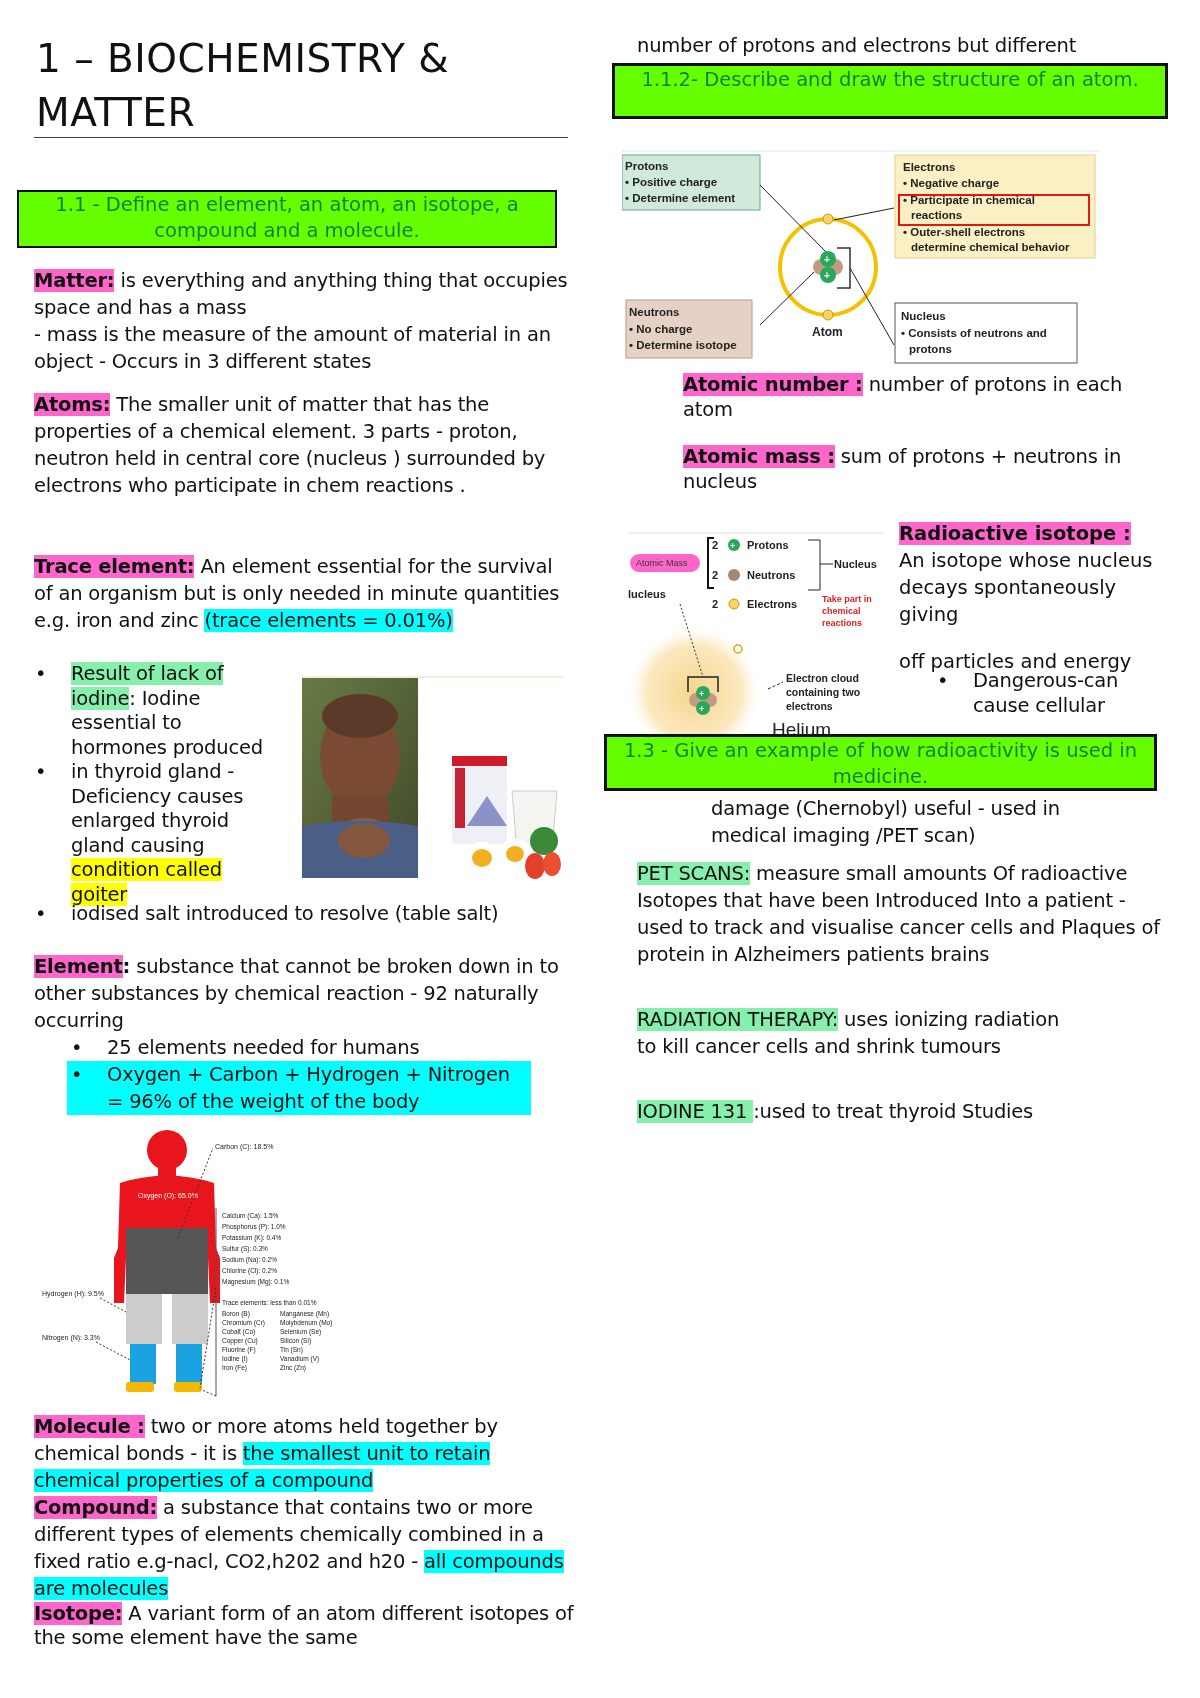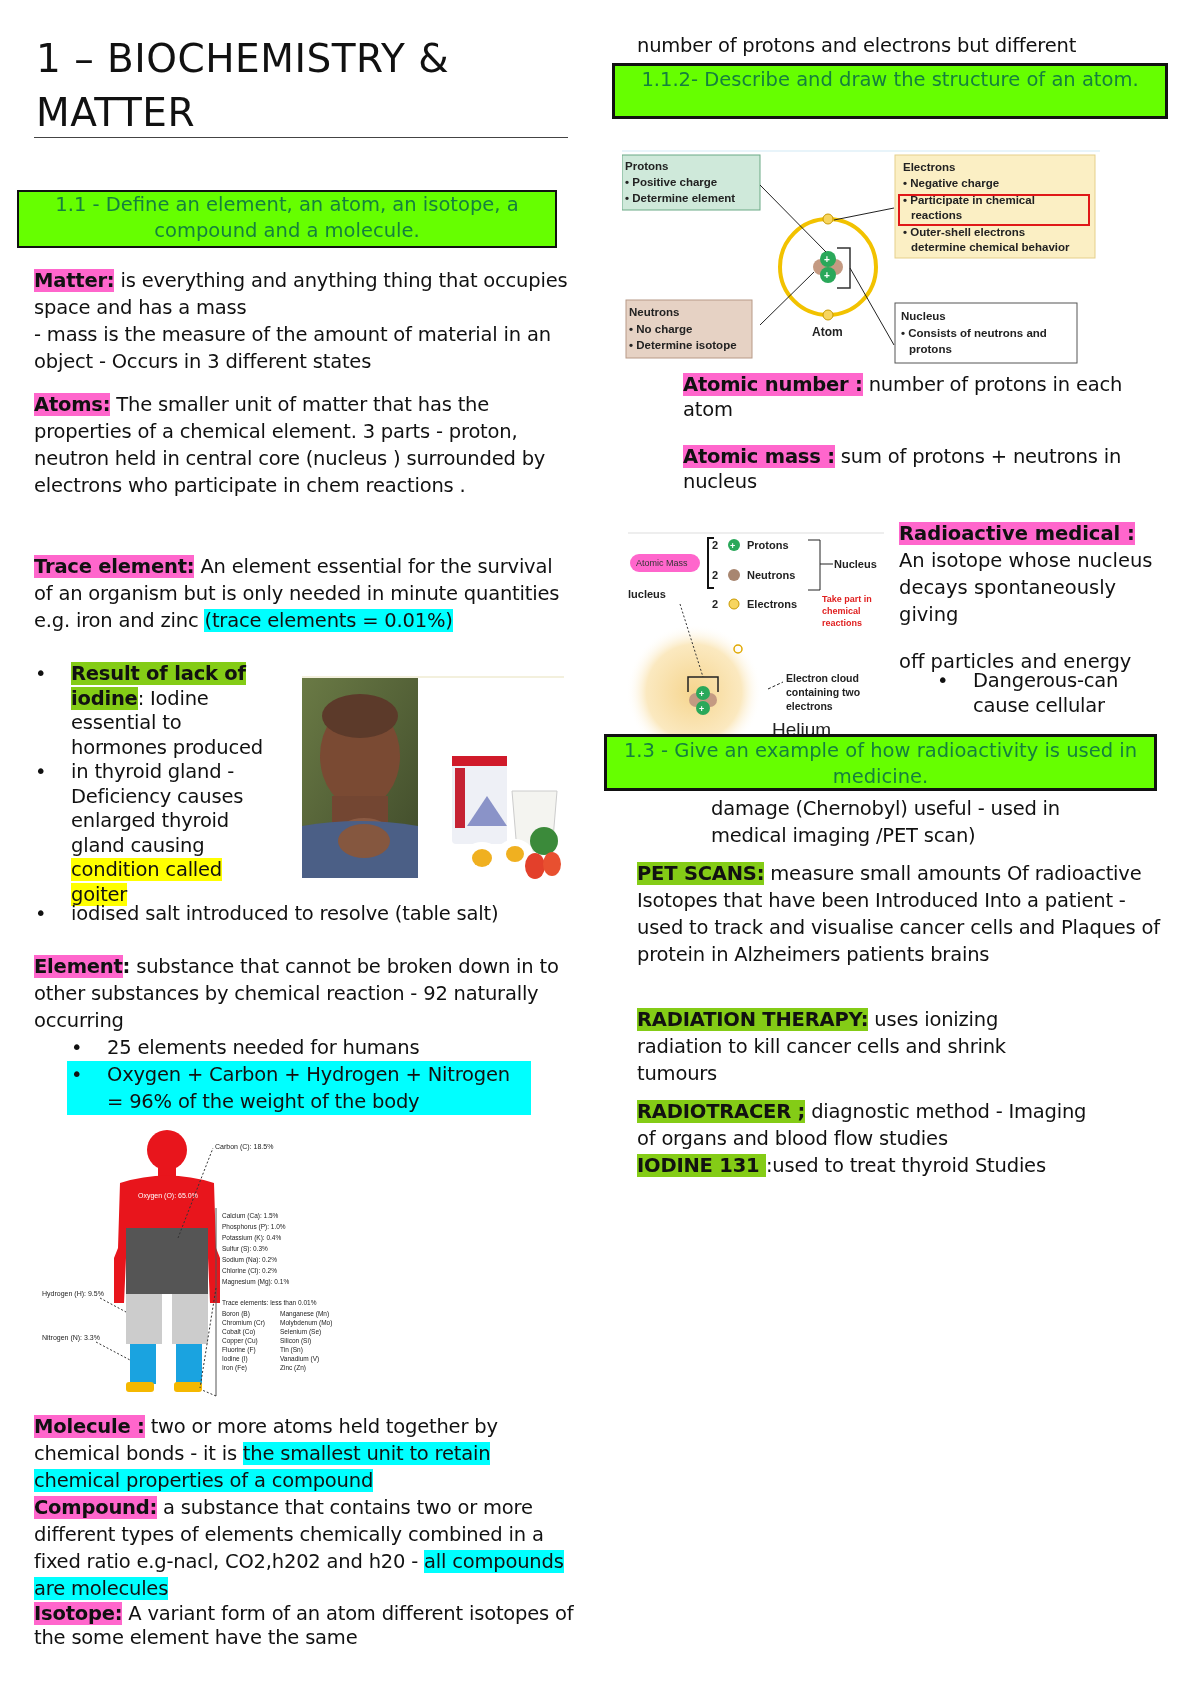--- a/index.html
+++ b/index.html
@@ -3,21 +3,21 @@
 <meta charset="utf-8">
 <style>
   html, body { margin:0; padding:0; background:#fff; }
   body { width:1200px; height:1698px; position:relative; overflow:hidden;
          font-family:"DejaVu Sans", sans-serif; color:#111; font-size:19.5px; }
   .abs { position:absolute; }
   .txt { line-height:27px; letter-spacing:-0.2px; }
   .pink { background:#ff66cc; font-weight:bold; }
   .cyan { background:#00ffff; }
   .yel { background:#ffff00; }
-  .yelb { background:#84cc16; font-weight:bold; }
+  .yelb { background:#86efac; font-weight:normal; }
   .greenbox { background:#66ff00; border:2px solid #111; text-align:center;
               font-size:19.5px; line-height:26px; color:#15803d; box-sizing:border-box; }
   h1 { margin:0; font-weight:normal; font-size:39px; line-height:54px; letter-spacing:0.5px; }
   ul { margin:0; padding:0; list-style:none; }
   li { position:relative; }
   li .bul { position:absolute; left:-36px; top:0; }
   .para { margin:0; }
   svg text { font-family:"Liberation Sans", sans-serif; }
 </style>
 </head>
@@ -261,36 +261,35 @@
     <g font-size="10.5" font-weight="bold" fill="#222">
       <text x="158" y="150">Electron cloud</text>
       <text x="158" y="164">containing two</text>
       <text x="158" y="178">electrons</text>
     </g>
     <text x="144" y="204" font-size="19" fill="#222">Helium</text>
   </svg>
 </div>
 
 <div class="abs" style="left:899px; top:520px; width:270px; font-size:19.5px; line-height:27px;">
-  <div><span class="pink">Radioactive medical :</span></div>
+  <div><span class="pink">Radioactive isotope :</span></div>
   <div>An isotope whose nucleus decays spontaneously giving</div>
   <div style="margin-top:20px;">off particles and energy</div>
 </div>
 <ul class="abs txt" style="left:973px; top:668px; width:200px; line-height:25px;">
   <li><span class="bul" style="left:-36px;">•</span><span>Dangerous-can cause cellular</span></li>
 </ul>
 
 <div class="abs greenbox" style="left:604px; top:734px; width:553px; height:57px; border-width:3px; padding-top:1px;">
   <span>1.3 - Give an example of how radioactivity is used in medicine.</span>
 </div>
 
 <div class="abs txt" style="left:711px; top:795px; width:420px;">damage (Chernobyl) useful - used in medical imaging /PET scan)</div>
 
 <div class="abs txt" style="left:637px; top:860px; width:540px;">
   <span class="yelb">PET SCANS:</span><span> measure small amounts Of radioactive Isotopes that have been Introduced Into a patient - used to track and visualise cancer cells and Plaques of protein in Alzheimers patients brains</span>
 </div>
 <div class="abs txt" style="left:637px; top:1006px; width:430px;">
   <span class="yelb">RADIATION THERAPY:</span><span> uses ionizing radiation to kill cancer cells and shrink tumours</span>
 </div>
 <div class="abs txt" style="left:637px; top:1098px; width:470px;">
-  <div><span class="yelb">RADIOTRACER ;</span><span> diagnostic method  - Imaging of organs and blood flow studies</span></div>
   <div><span class="yelb">IODINE 131 </span><span>:used to treat thyroid Studies</span></div>
 </div>
 
 </body></html>

